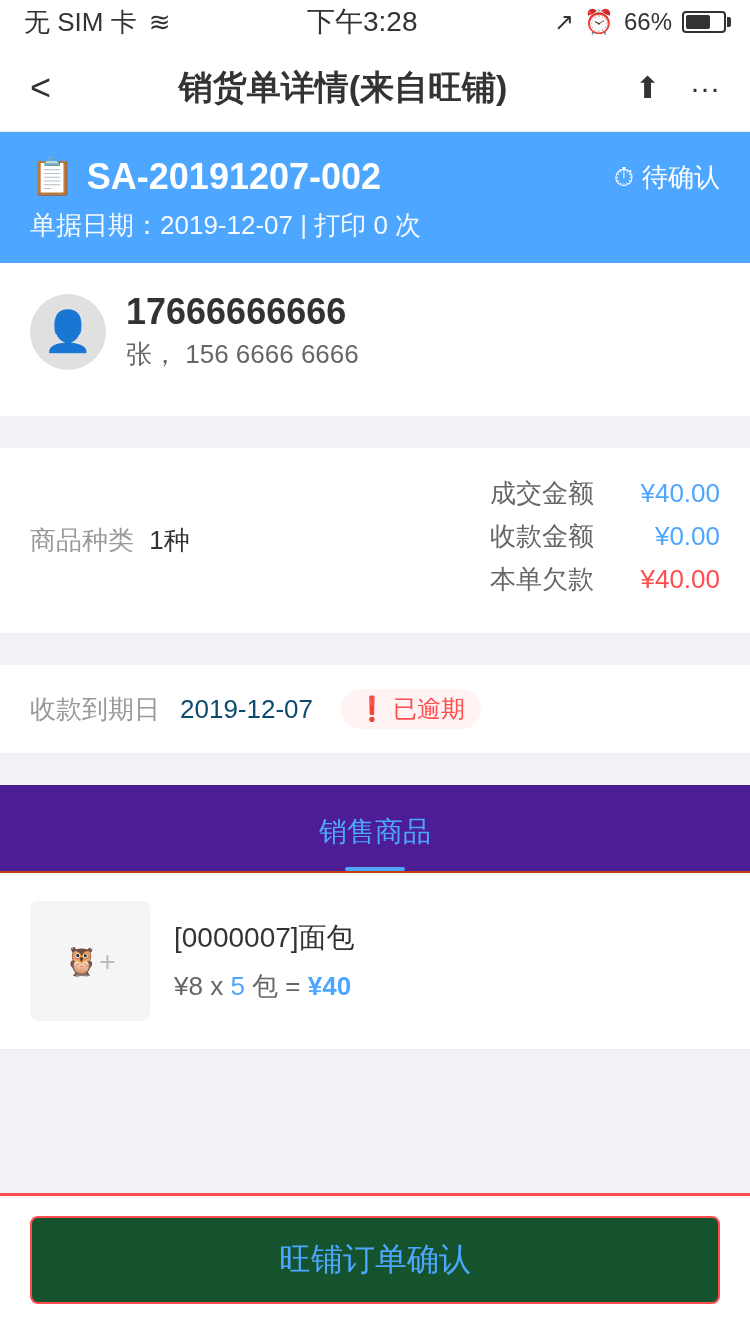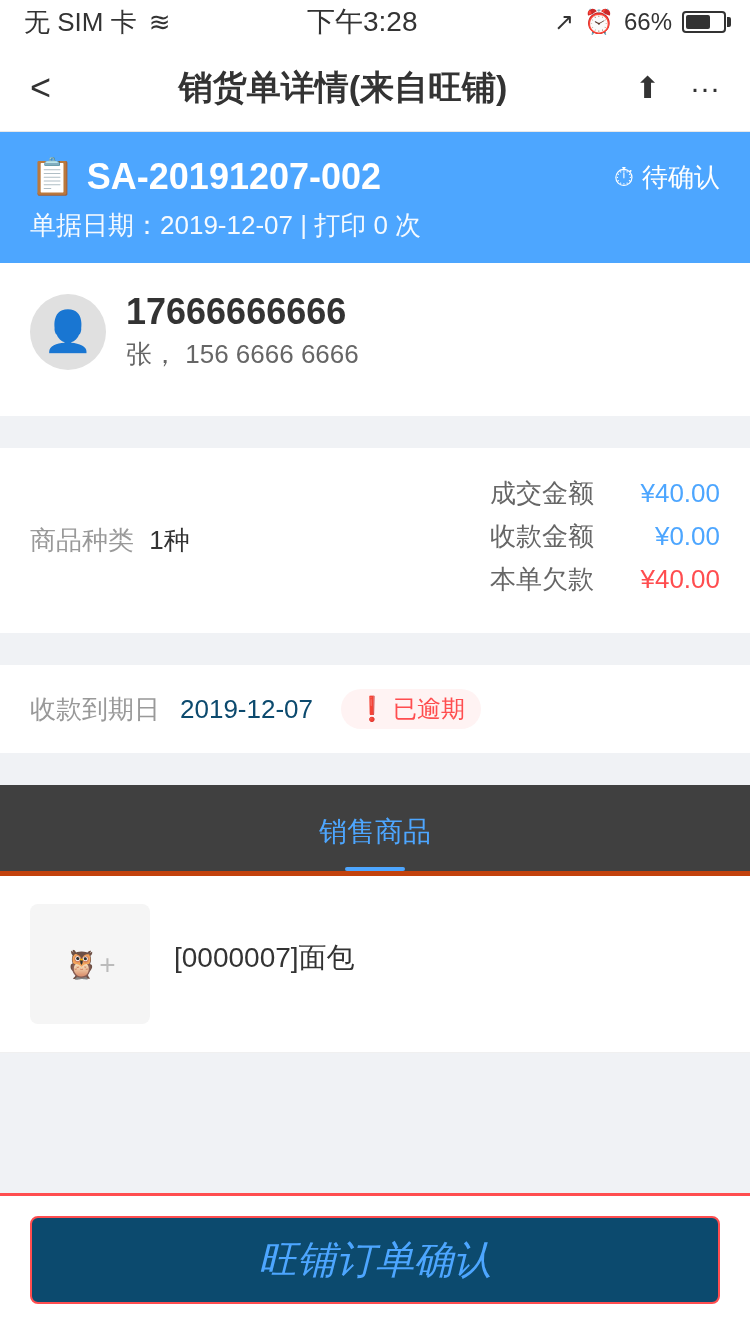--- a/index.html
+++ b/index.html
@@ -143,23 +143,23 @@
     .due-label { color: #999; margin-right: 4px; }
     .due-date { color: #0c4a6e; margin-right: 12px; }
     .overdue-badge {
       display: flex; align-items: center; gap: 6px;
       background: #fff3f3; color: #ff4d4f;
       font-size: 24px; padding: 4px 16px; border-radius: 20px;
     }
 
     
     .tabs-container {
-      background: #404040;
-      display: flex;
-      border-bottom: 5px solid #c2410c;
+      background: #4c1d95;
+      display: flex;
+      border-bottom: 2px solid #c2410c;
     }
     .tab {
       flex: 1; text-align: center; padding: 28px 0 20px;
       font-size: 28px; color: #999; position: relative; cursor: pointer;
     }
     .tab.active { color: #4da6ff; font-weight: 500; }
     .tab.active::after {
       content: ''; position: absolute; bottom: 0; left: 50%; transform: translateX(-50%);
       width: 60px; height: 4px; background: #4da6ff; border-radius: 2px;
     }
@@ -192,27 +192,27 @@
     .confirm-btn-wrap {
       position: fixed;
       bottom: 0; left: 0; width: 750px;
       background: #fff;
       padding: 20px 30px 30px;
       border-top: 3px solid #ff4d4f;
     }
     .confirm-btn {
       width: 100%; height: 88px;
       border: 2px solid #ff4d4f;
-      background: #0c4a6e;
+      background: #14532d;
       color: #4da6ff;
-      font-size: 39px;
+      font-size: 32px;
       font-weight: 500;
       border-radius: 8px;
       cursor: pointer;
-      display: flex; align-items: center; justify-content: center; font-style: italic;
+      display: flex; align-items: center; justify-content: center;
     }
   </style>
 </head>
 <body>
 
 <div class="status-bar">
   <div class="status-bar-left">
     <span>无 SIM 卡</span>
     <span>≋</span>
   </div>
@@ -307,20 +307,28 @@
   </div>
 </div>
 
 <div class="product-list">
   <div class="product-item">
     <div class="product-thumb">
       <span>🦉+</span>
     </div>
     <div class="product-info">
       <div class="product-name">[0000007]面包</div>
+      <div class="product-price">
+        <span>¥8</span>
+        <span> x </span>
+        <span class="qty">5</span>
+        <span>包</span>
+        <span> = </span>
+        <span class="total">¥40</span>
+      </div>
     </div>
   </div>
 </div>
 
 <div class="bottom-area" style="height:280px;"></div>
 
 <div class="confirm-btn-wrap">
   <button class="confirm-btn">旺铺订单确认</button>
 </div>
 

